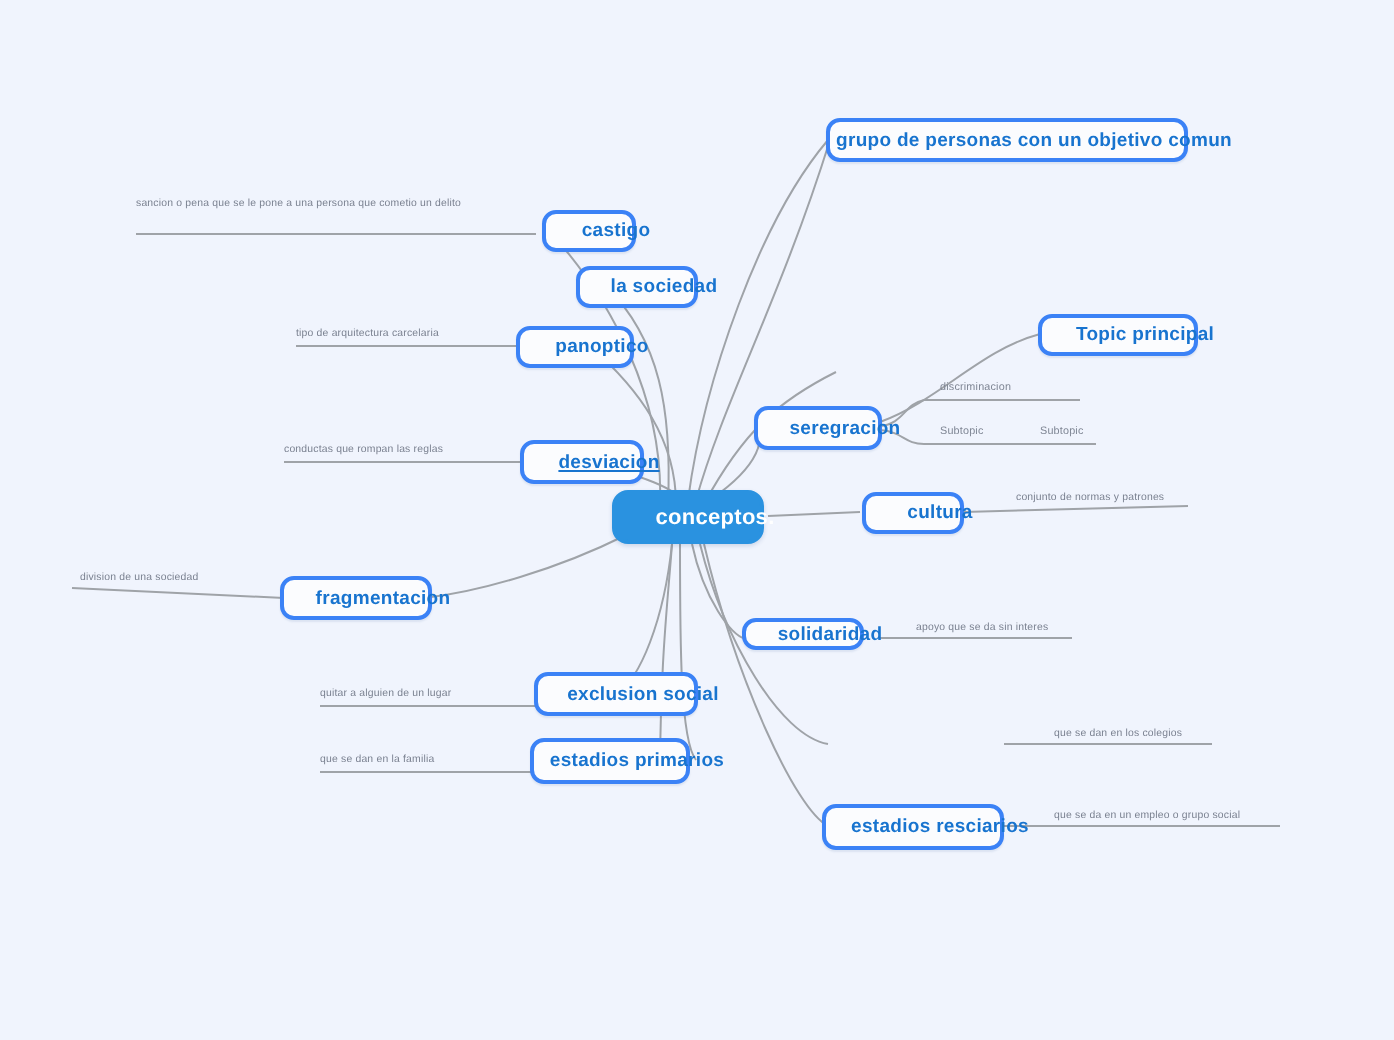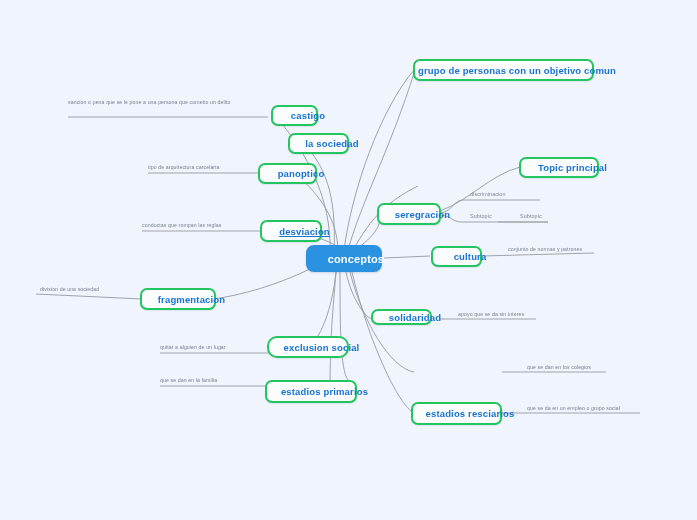--- a/index.html
+++ b/index.html
@@ -22,21 +22,21 @@
     position: absolute;
     left: 0;
     top: 0;
     width: 697px;
     height: 520px;
   }
   
   .node {
     position: absolute;
     box-sizing: border-box;
-    border: 2px solid #22c55e;
+    border: 2px solid #3b82f6;
     border-radius: 7px;
     background: #fbfcfe;
     color: #1874cf;
     font-weight: bold;
     font-size: 9.5px;
     letter-spacing: .15px;
     display: flex;
     align-items: center;
     justify-content: center;
     white-space: nowrap;
@@ -135,24 +135,24 @@
   <div class="node" style="left:377px; top:203px; width:64px; height:22px;">seregracion</div>
 
   <div class="node" style="left:260px; top:220px; width:62px; height:22px;text-decoration:underline;">desviacion</div>
 
   <div class="node" style="left:431px; top:246px; width:51px; height:21px;">cultura</div>
 
   <div class="node" style="left:140px; top:288px; width:76px; height:22px;">fragmentacion</div>
 
   <div class="node" style="left:371px; top:309px; width:61px; height:16px;">solidaridad</div>
 
-  <div class="node" style="left:267px; top:336px; width:82px; height:22px;border-radius:10px;">exclusion social</div>
+  <div class="node" style="left:267px; top:336px; width:82px; height:22px;">exclusion social</div>
 
 
-  <div class="node" style="left:265px; top:380px; width:92px; height:23px;text-align:center;">estadios primarios</div>
+  <div class="node" style="left:265px; top:369px; width:80px; height:23px;text-align:center;">estadios primarios</div>
 
   <div class="node" style="left:411px; top:402px; width:91px; height:23px;">estadios resciarios</div>
 
   <div class="note wrap" style="left:68px; top:98px; width:178px;">sancion o pena que se le pone a una persona que cometio un delito</div>
 
   <div class="note" style="left:148px; top:163px;">tipo de arquitectura carcelaria</div>
 
   <div class="note" style="left:142px; top:221px;">conductas que rompan las reglas</div>
 
   <div class="note" style="left:40px; top:285px;">division de una sociedad</div>

